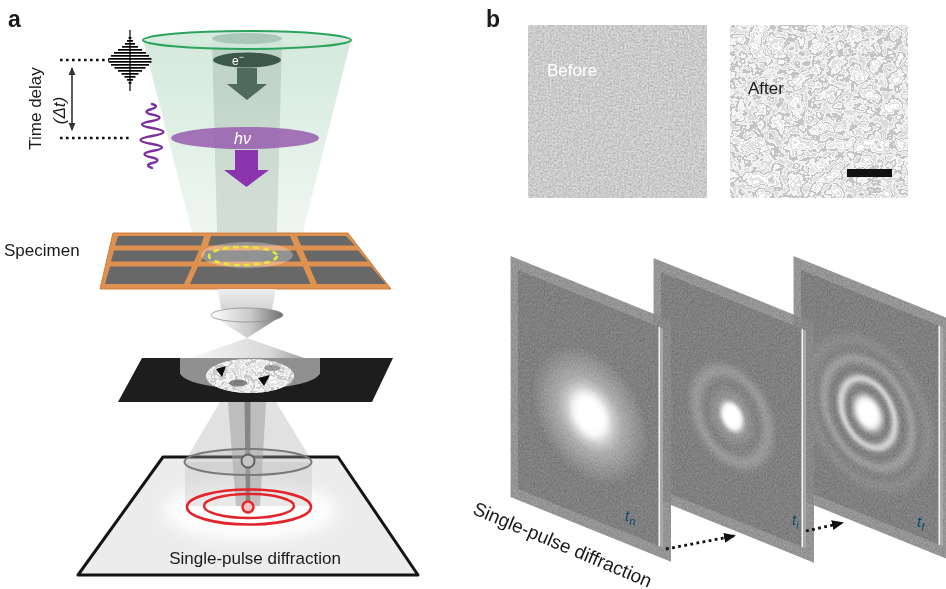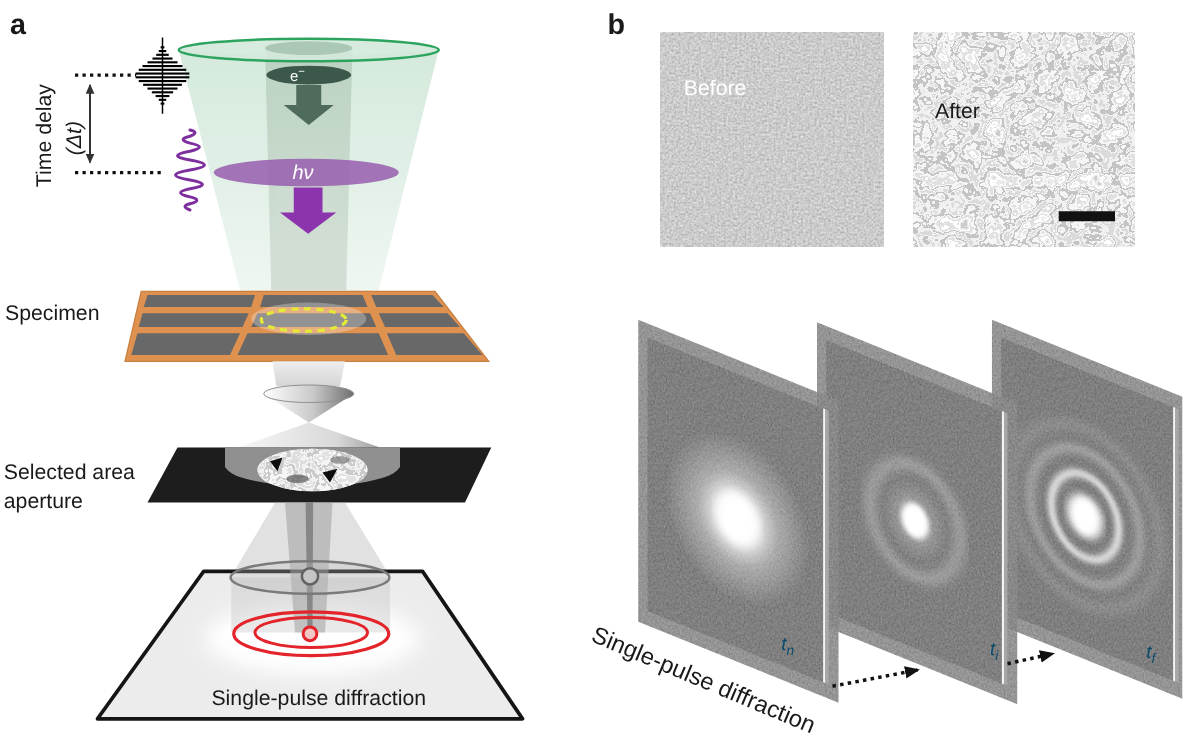--- a/index.html
+++ b/index.html
@@ -264,21 +264,20 @@
 
 <div class="lbl rot" style="left:-6px;top:97px;width:84px;text-align:center;transform:translate(0,0) rotate(-90deg);transform-origin:50% 50%;">Time delay</div>
 <div class="lbl rot ital" style="left:38px;top:99px;width:44px;text-align:center;transform:rotate(-90deg);transform-origin:50% 50%;">(Δt)</div>
 
 <div class="lbl white" style="left:232px;top:51px;font-size:12px;">
   <span>e</span><sup>−</sup>
 </div>
 <div class="lbl white ital" style="left:234px;top:112px;font-size:16px;margin-top:16px;">hν</div>
 
 <div class="lbl" style="left:4px;top:240px;">Specimen</div>
-<div class="lbl" style="left:3px;top:367px;width:128px;">Selected area aperture</div>
 <div class="lbl" style="left:155px;top:548px;width:200px;text-align:center;">Single-pulse diffraction</div>
 
 <div class="lbl white" style="left:547px;top:38px;margin-top:22px;">Before</div>
 <div class="lbl" style="left:748px;top:38px;margin-top:40px;">After</div>
 
 <div class="lbl tlabel" style="left:625px;top:506px;">
   <span>t</span><sub>n</sub>
 </div>
 <div class="lbl tlabel" style="left:792px;top:510px;">
   <span>t</span><sub>i</sub>

